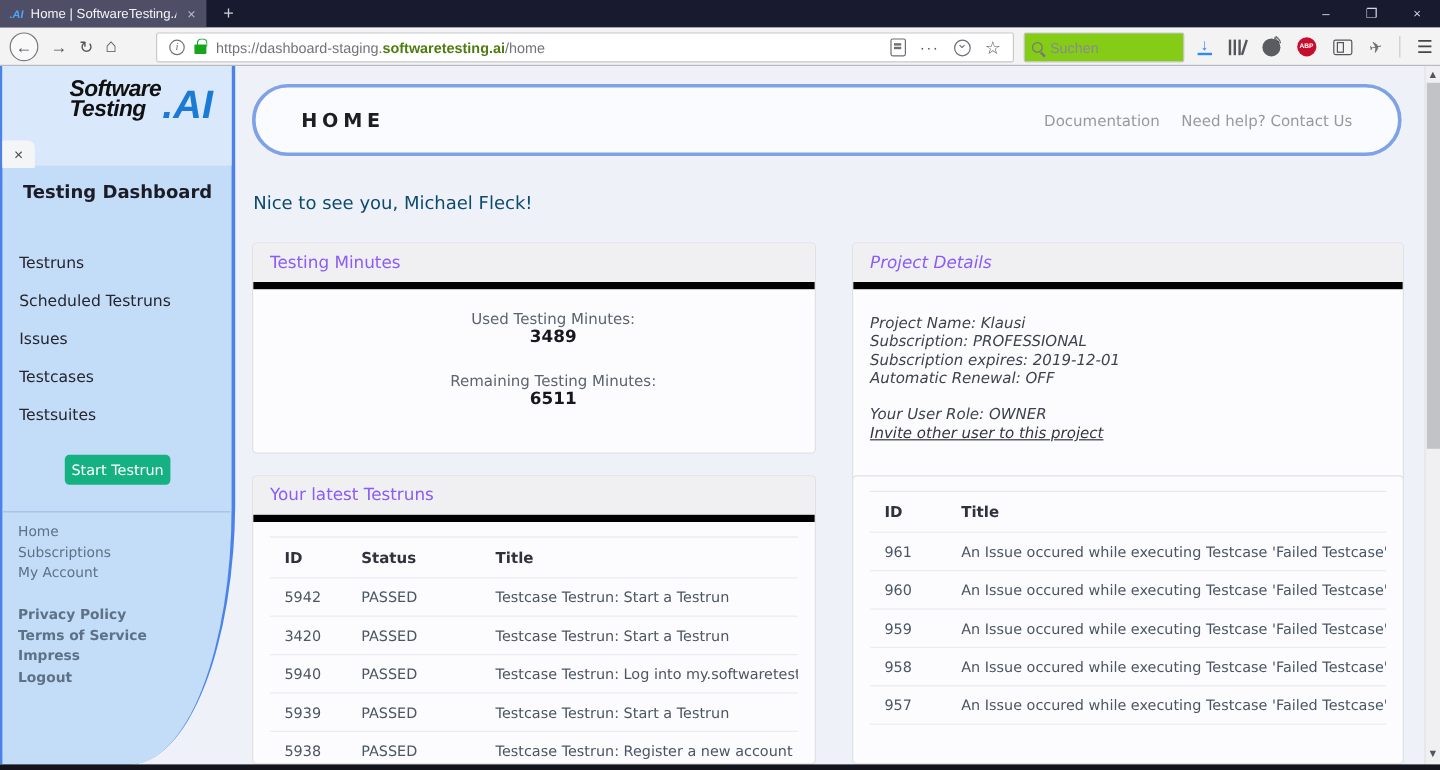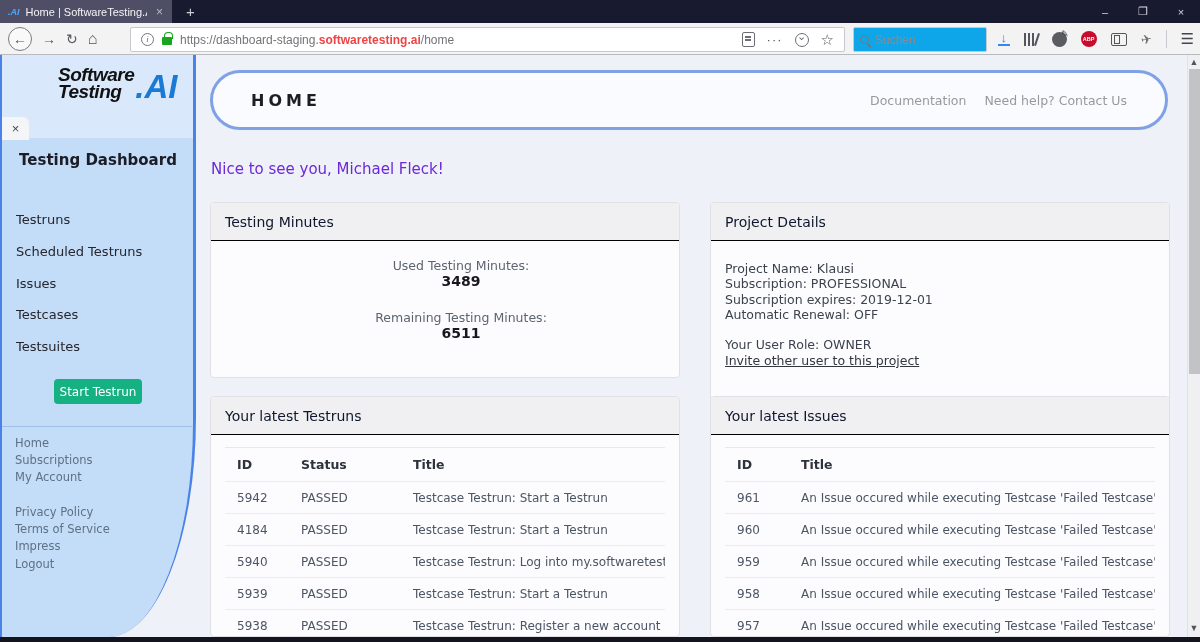--- a/index.html
+++ b/index.html
@@ -17,29 +17,29 @@
   .win-btn { color:#d6d7e1; font-size:11px; width:38px; text-align:center; }
 
   .toolbar { position:absolute; left:0; top:23px; width:1200px; height:32px; background:#f3f3f4; border-bottom:1px solid #b9bac0; display:flex; align-items:center; }
   .nav-btn { color:#55565c; font-size:14px; margin-left:10px; }
   .back-circle { width:24px; height:24px; border:1px solid #7a7b80; border-radius:50%; display:flex; align-items:center; justify-content:center; margin-left:8px; background:#f9f9fa; }
   .urlbar { position:absolute; left:130px; top:27px; width:715px; height:25px; background:#fff; border:1px solid #c8c9ce; border-radius:2px; display:flex; align-items:center; padding:0 6px; }
   .info-icon { width:13px; height:13px; border:1px solid #73747a; border-radius:50%; color:#73747a; font-size:9px; line-height:11px; text-align:center; font-style:italic; font-family:"Liberation Serif",serif; margin:0 6px 0 4px; flex:0 0 auto;}
   .lock { width:10px; height:8px; background:#17a51c; border-radius:1px; position:relative; margin:3px 8px 0 2px; flex:0 0 auto;}
   .lock:before { content:""; position:absolute; top:-5px; left:1.5px; width:7px; height:6px; border:1.5px solid #17a51c; border-bottom:none; border-radius:4px 4px 0 0; }
   .url-text { font-size:12px; color:#737379; white-space:nowrap; overflow:hidden; flex:1; }
-  .url-text b { color:#ef4444; font-weight:bold; }
+  .url-text b { color:#4d7c0f; font-weight:bold; }
   .page-actions { display:flex; align-items:center; gap:12px; padding-right:4px; }
   .reader-icon { width:13px; height:15px; border:1.5px solid #6d6e74; border-radius:2px; position:relative; }
   .reader-icon:before { content:""; position:absolute; left:2px; top:3px; width:6px; height:1.5px; background:#6d6e74; box-shadow:0 3px 0 #6d6e74; }
   .dots { color:#55565c; font-size:13px; letter-spacing:1px; }
   .pocket-icon { width:14px; height:14px; border:1.5px solid #6d6e74; border-radius:50%; position:relative; }
   .pocket-icon:before { content:"⌄"; position:absolute; left:1.5px; top:-4px; color:#6d6e74; font-size:11px; }
   .star-icon { color:#55565c; font-size:15px; }
-  .searchbox { position:absolute; left:853px; top:27px; width:134px; height:25px; background:#0ea5e9; border:1px solid #c8c9ce; border-radius:2px; display:flex; align-items:center; padding:0 6px; }
+  .searchbox { position:absolute; left:853px; top:27px; width:134px; height:25px; background:#84cc16; border:1px solid #c8c9ce; border-radius:2px; display:flex; align-items:center; padding:0 6px; }
   .mag-icon { width:9px; height:9px; border:1.5px solid #76777d; border-radius:50%; position:relative; margin-right:6px; flex:0 0 auto;}
   .mag-icon:before { content:""; position:absolute; left:7px; top:7px; width:5px; height:1.5px; background:#76777d; transform:rotate(45deg); transform-origin:0 0; }
   .searchbox input { border:none; outline:none; width:90px; font-size:12px; color:#333; background:transparent; font-family:"Liberation Sans",sans-serif; }
   .searchbox input::placeholder { color:#8a8b91; }
   .toolbar-right { position:absolute; right:6px; top:23px; height:32px; display:flex; align-items:center; gap:14px; }
   .dl-icon { color:#2f8af5; font-size:13px; font-weight:bold; line-height:10px; text-align:center; }
   .dl-icon .bar { display:block; width:12px; height:2px; background:#2f8af5; margin-top:1px; }
   .lib-icon { display:flex; gap:2px; align-items:flex-end; }
   .lib-icon i { display:block; width:2px; height:13px; background:#55565c; }
   .lib-icon i:last-child { transform:rotate(18deg); }
@@ -63,35 +63,35 @@
   .logo-words { font-weight:800; font-style:italic; font-size:19px; line-height:17px; color:#111; letter-spacing:-0.5px; }
   .logo-ai { font-weight:800; font-style:italic; font-size:33px; line-height:26px; color:#1a7ad4; margin-left:1px; }
   .x-tab { position:absolute; left:0; top:62px; width:27px; height:23px; background:#f4f5f7; border-top-right-radius:6px; display:flex; align-items:center; justify-content:center; color:#4a4a50; font-size:13px; }
   .sb-title { position:absolute; left:0; top:96px; width:192px; text-align:center; font-size:15px; font-weight:bold; color:#1b1c26; font-family:"DejaVu Sans",sans-serif; }
   .sb-nav { position:absolute; left:14px; top:149px; width:170px; list-style:none; }
   .sb-nav li { height:31.7px; font-size:13px; font-weight:500; color:#25262e; font-family:"DejaVu Sans",sans-serif; display:flex; align-items:center; }
   .start-btn { position:absolute; left:52px; top:324px; width:88px; height:25px; background:#16b182; color:#fff; border:none; border-radius:4px; font-size:12px; font-family:"DejaVu Sans",sans-serif; display:flex; align-items:center; justify-content:center; }
   .sb-divider { position:absolute; left:0; top:371px; width:190px; height:1px; background:#9fc0e6; }
   .sb-links { position:absolute; left:13px; list-style:none; }
   .sb-links.primary { top:379px; }
-  .sb-links.secondary { top:448px; }
+  .sb-links.secondary { top:448px;font-weight:bold; }
   .sb-links li { height:17.4px; font-size:11.5px; color:#5e7186; font-family:"DejaVu Sans",sans-serif; display:flex; align-items:center; }
 
   
   .main { position:absolute; left:196px; top:0; width:991px; height:582px; font-family:"DejaVu Sans",sans-serif; }
   .home-pill { position:absolute; left:14px; top:15px; width:958px; height:60px; background:#fafbfe; border:3px solid #7fa1e6; border-radius:32px; display:flex; align-items:center; padding:0 38px; }
   .home-title { font-size:16px; font-weight:bold; letter-spacing:4px; color:#1d1d22; }
   .pill-links { margin-left:auto; display:flex; gap:18px; }
   .pill-links span { font-size:12.5px; color:#97999f; }
-  .greeting { position:absolute; left:15px; top:105px; font-size:15px; color:#6d28d9; }
+  .greeting { position:absolute; left:15px; top:105px; font-size:15px; color:#0c4a6e; }
 
   .card { position:absolute; background:#fcfcfe; border:1px solid #e0e0e5; border-radius:4px; overflow:hidden; }
-  .card-header { height:38px; background:#f0f0f3; border-bottom:1px solid #000000; display:flex; align-items:center; padding:0 14px; font-size:14px; color:#0f172a; }
+  .card-header { height:38px; background:#f0f0f3; border-bottom:6px solid #000000; display:flex; align-items:center; padding:0 14px; font-size:14px; color:#8b5cf6; }
   .c-minutes { left:14px; top:147px; width:470px; height:176px; }
-  .c-project { left:514px; top:147px; width:460px; height:204px; }
+  .c-project { left:514px; top:147px; width:460px; height:204px;font-style:italic; }
   .c-testruns { left:14px; top:341px; width:470px; height:241px; }
   .c-issues { left:514px; top:341px; width:460px; height:241px; }
 
   .minutes-body { text-align:center; padding-top:17px;margin-left:32px; }
   .m-label { font-size:12.5px; color:#5c6470; }
   .m-value { font-size:14px; font-weight:bold; color:#17171d; margin-bottom:21px; }
 
   .project-body { padding:20px 14px 0; font-size:12.5px; color:#3d434e; }
   .project-body .pline { line-height:15.3px; }
   .pline.spacer { height:15px; }
@@ -263,21 +263,21 @@
         </div>
         <div class="tbody">
 
             <div class="trow">
               <div class="tcell c-id">5942</div>
               <div class="tcell c-status">PASSED</div>
               <div class="tcell c-title">Testcase Testrun: Start a Testrun</div>
             </div>
 
             <div class="trow">
-              <div class="tcell c-id">4184</div>
+              <div class="tcell c-id">3420</div>
               <div class="tcell c-status">PASSED</div>
               <div class="tcell c-title">Testcase Testrun: Start a Testrun</div>
             </div>
 
             <div class="trow">
               <div class="tcell c-id">5940</div>
               <div class="tcell c-status">PASSED</div>
               <div class="tcell c-title">Testcase Testrun: Log into my.softwaretesting.ai</div>
             </div>
 
@@ -290,21 +290,20 @@
             <div class="trow">
               <div class="tcell c-id">5938</div>
               <div class="tcell c-status">PASSED</div>
               <div class="tcell c-title">Testcase Testrun: Register a new account</div>
             </div>
           </div>
       </div>
     </div>
 
     <div class="card c-issues">
-      <div class="card-header">Your latest Issues</div>
       <div class="table">
         <div class="trow thead-row">
           <div class="tcell c-id">ID</div>
           <div class="tcell c-title">Title</div>
         </div>
         <div class="tbody">
 
             <div class="trow">
               <div class="tcell c-id">961</div>
               <div class="tcell c-title">An Issue occured while executing Testcase 'Failed Testcase'</div>

